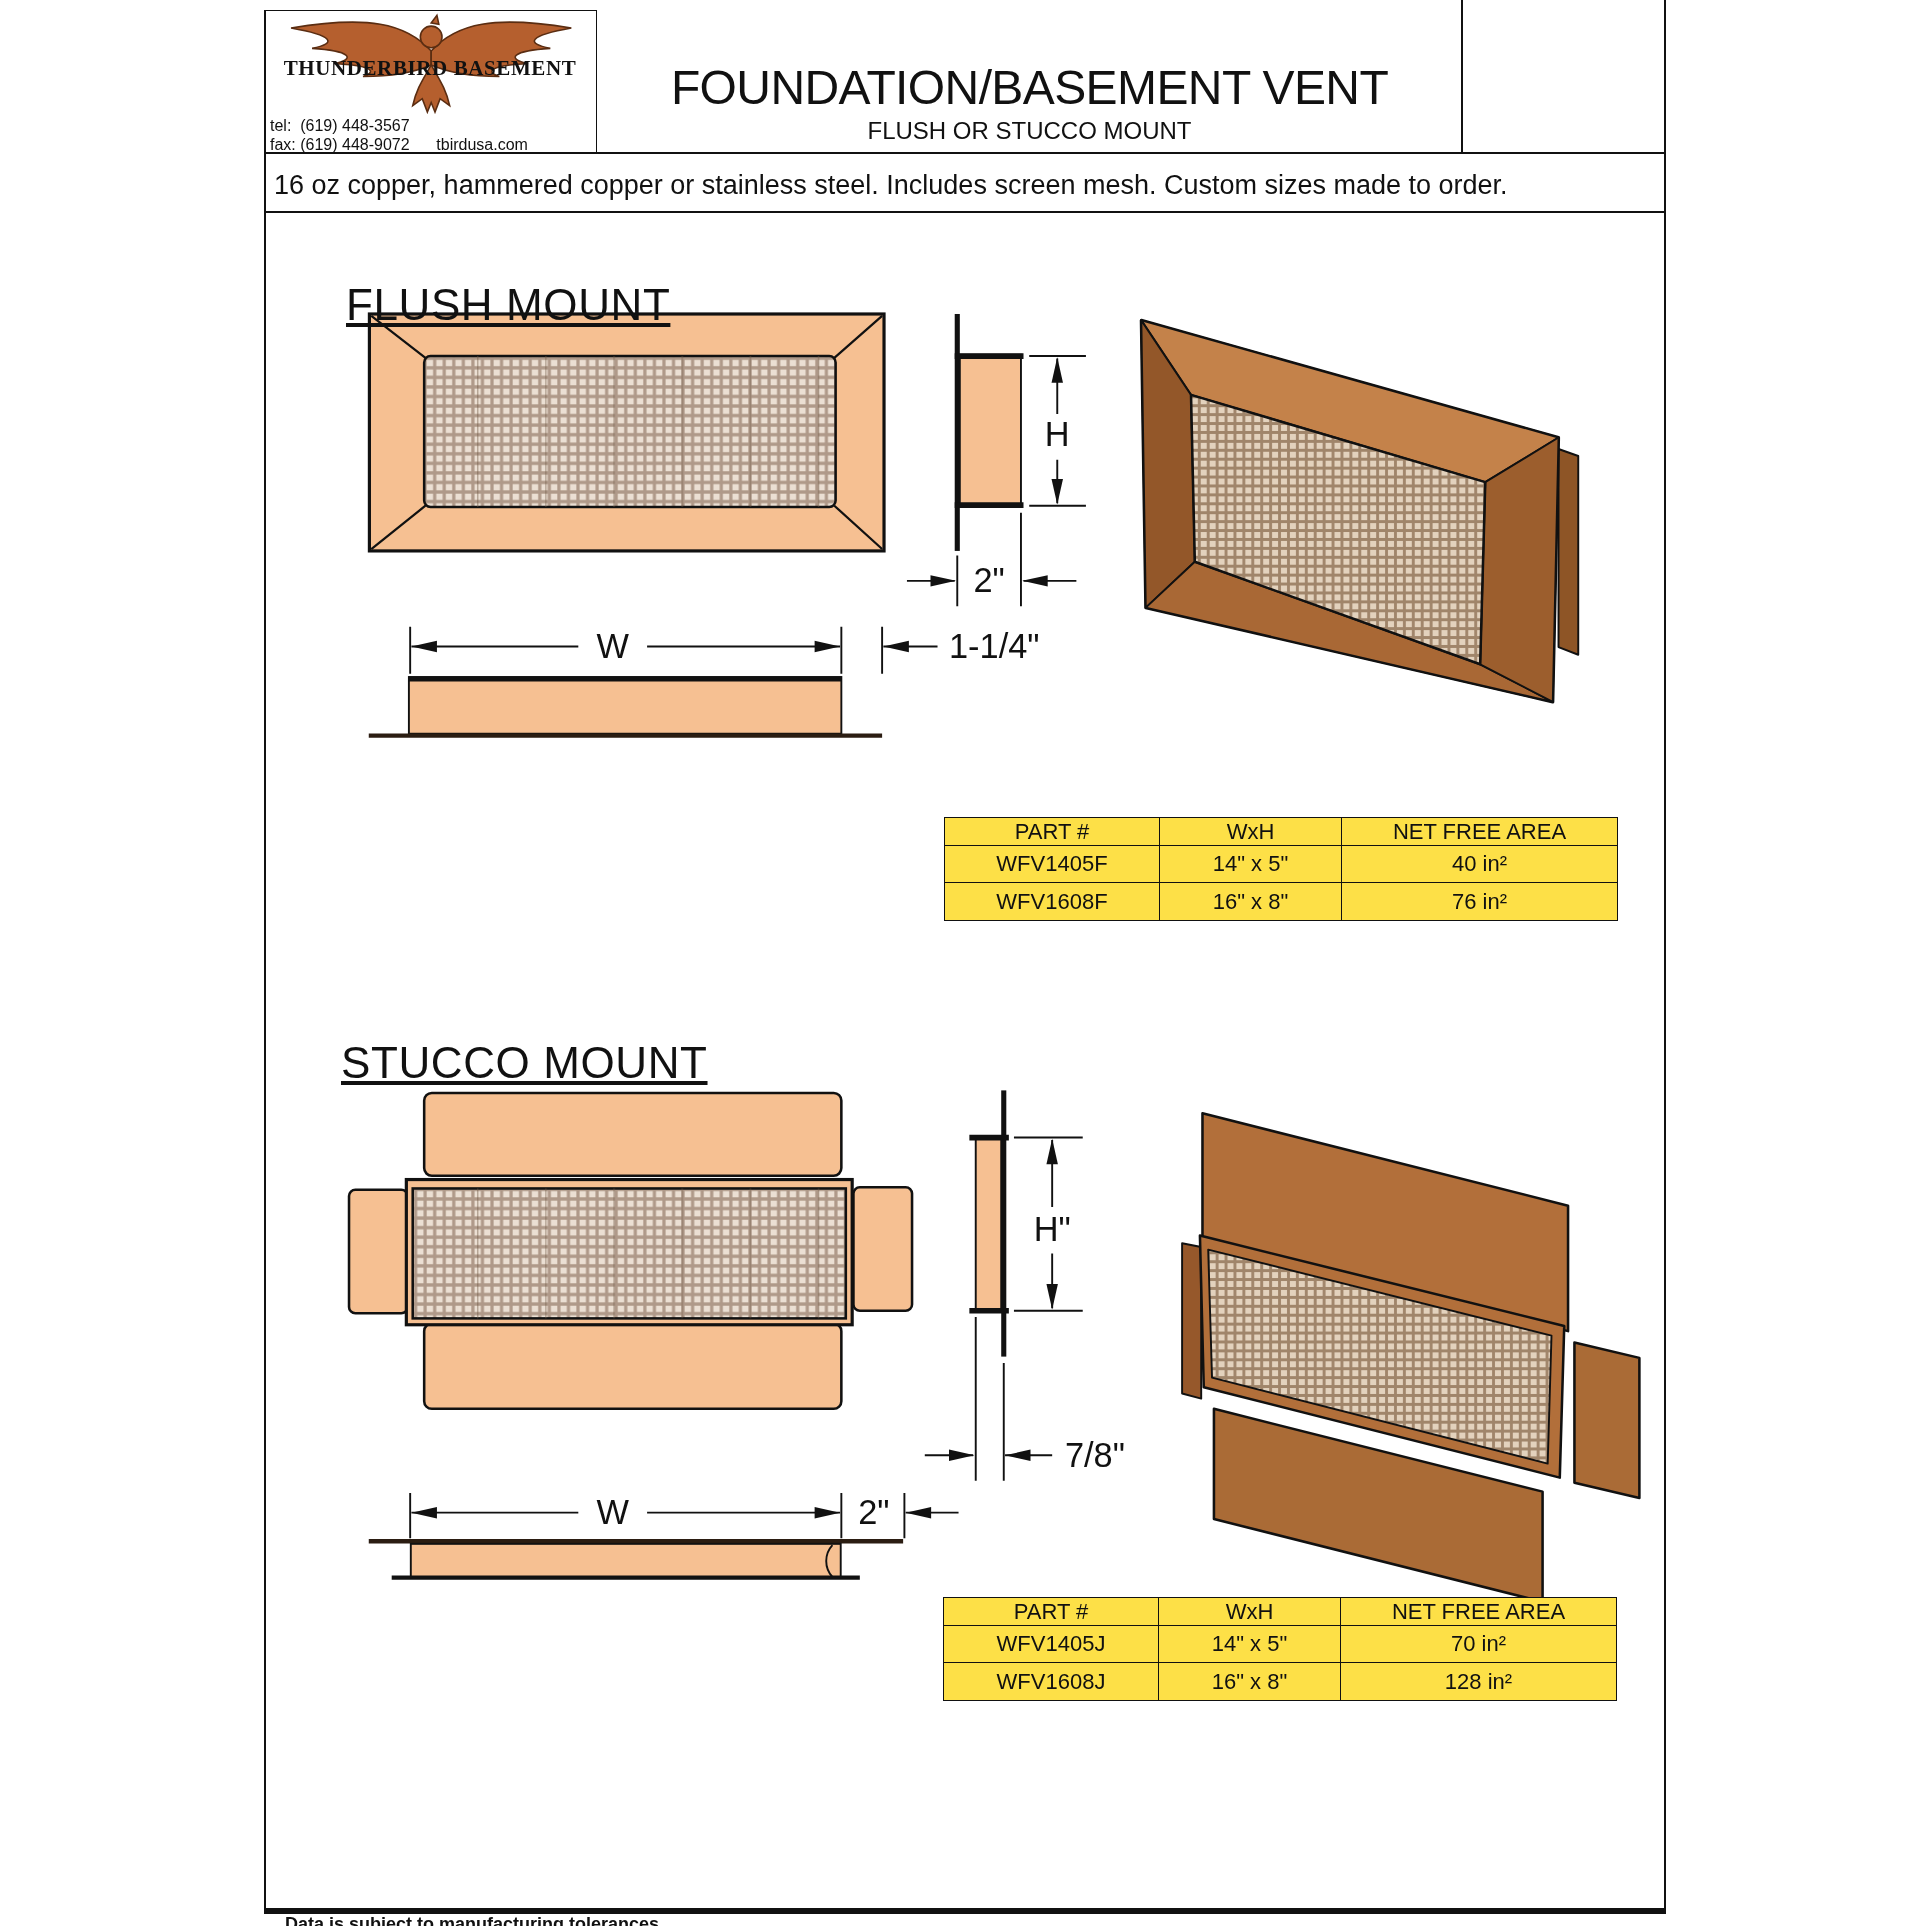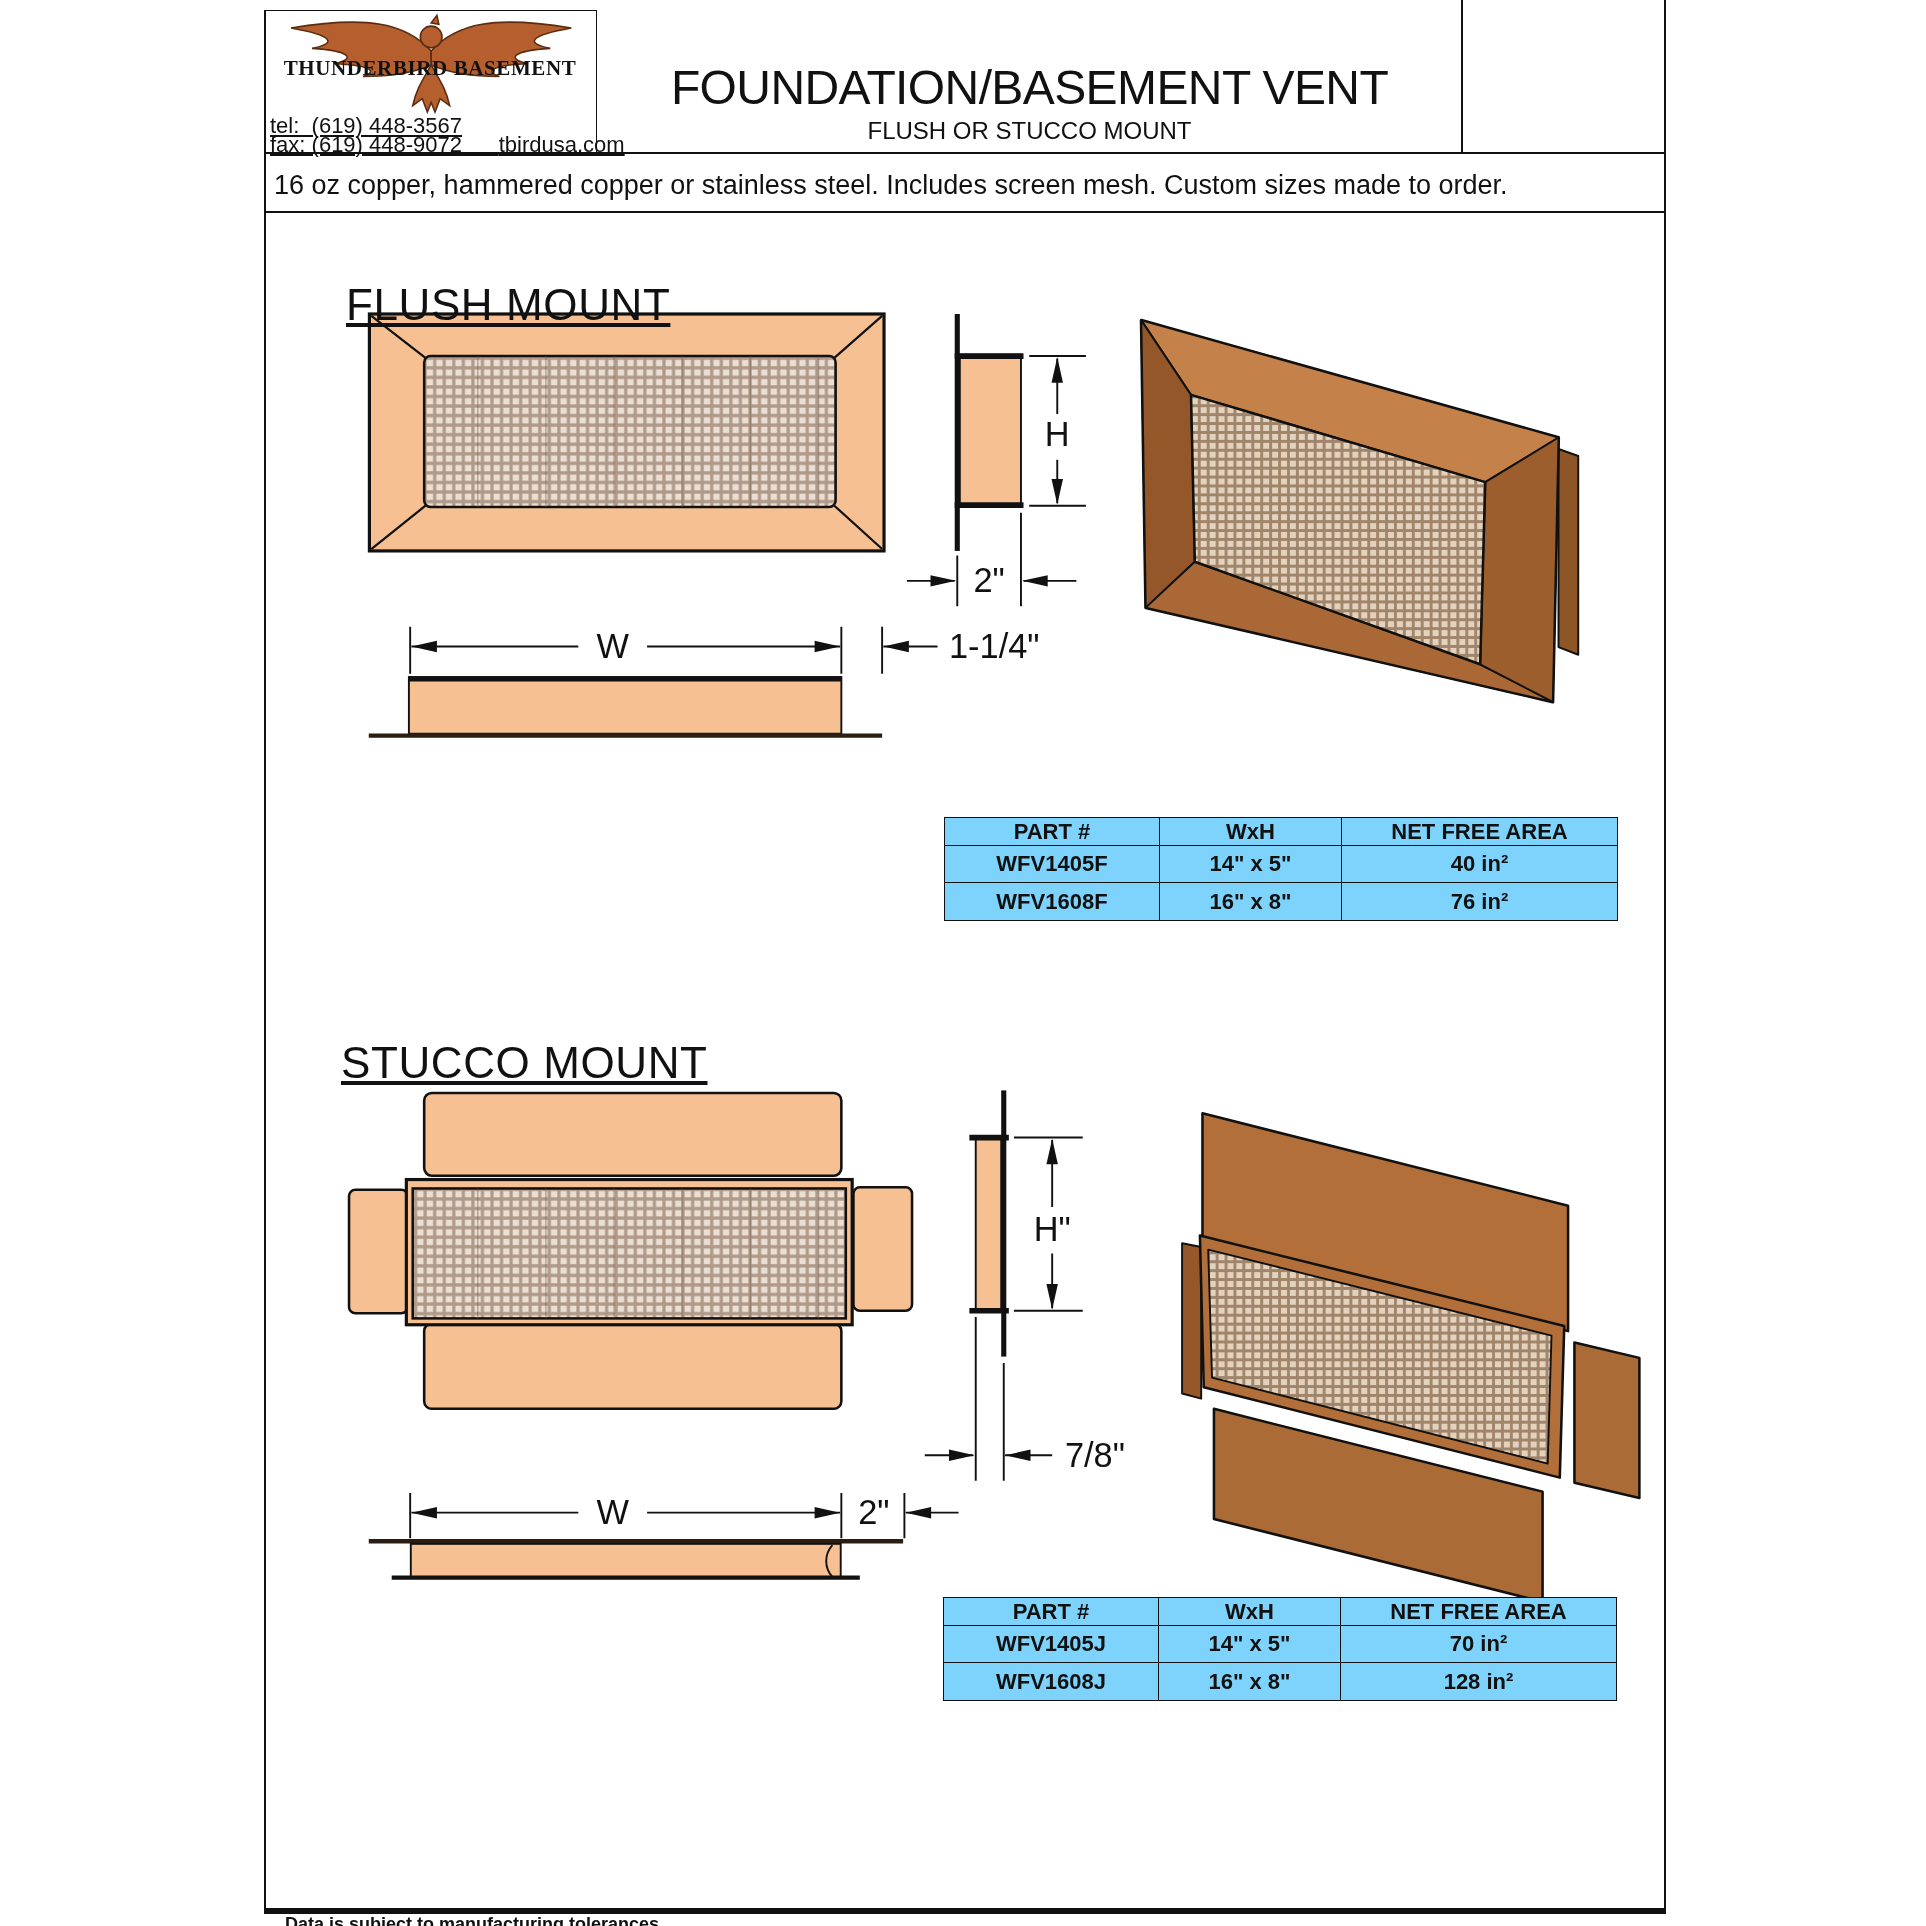--- a/index.html
+++ b/index.html
@@ -6,34 +6,34 @@
   #canvas{position:relative;width:1926px;height:1926px;background:#ffffff;overflow:hidden;
           font-family:"Liberation Sans",sans-serif;color:#111;}
   .abs{position:absolute;}
   .hline{position:absolute;background:#111;}
   .vline{position:absolute;background:#111;}
 
   
   #logo-box{left:264px;top:9.6px;width:331px;height:141px;border:1.9px solid #111;}
   #brand-name{left:264px;top:56px;width:332px;text-align:center;
               font-family:"Liberation Serif",serif;font-weight:bold;font-size:21px;letter-spacing:0.6px;}
-  #contact{left:270px;top:117px;width:322px;font-size:22px;line-height:18.5px;white-space:pre;text-decoration:underline;}
+  #contact{left:270px;top:117px;width:322px;font-size:16px;line-height:18.5px;white-space:pre;}
   #title-wrap{left:599px;top:25.5px;width:861px;text-align:center;}
   #doc-title{font-size:48px;letter-spacing:-0.6px;line-height:1.05;margin-top:37px;}
   #doc-subtitle{font-size:24px;margin-top:3.8px;}
   #desc-bar{left:274px;top:158px;width:1382px;height:54px;display:flex;align-items:center;font-size:27px;}
 
   
   .sec-heading{font-size:44px;letter-spacing:0.6px;text-decoration:underline;}
   #flush-heading{left:346px;top:280px;}
   #stucco-heading{left:341px;top:1038px;}
 
   
   .spec-table{display:grid;grid-template-columns:215px 182px 275px;grid-template-rows:28px 37px 37px;
-              border:1.9px solid #111;background:#7dd3fc;font-size:22px;font-weight:bold;}
+              border:1.9px solid #111;background:#fde047;font-size:22px;}
   .spec-table .cell{border-right:1.9px solid #111;border-bottom:1.9px solid #111;
                     display:flex;align-items:center;justify-content:center;}
   .spec-table .cell:nth-child(3n){border-right:none;}
   .spec-table .cell.last-row{border-bottom:none;}
   #flush-table{left:944px;top:817px;}
   #stucco-table{left:943px;top:1597px;}
 
   #footer-note{left:285px;top:1914px;font-size:18px;font-weight:bold;}
 
   

